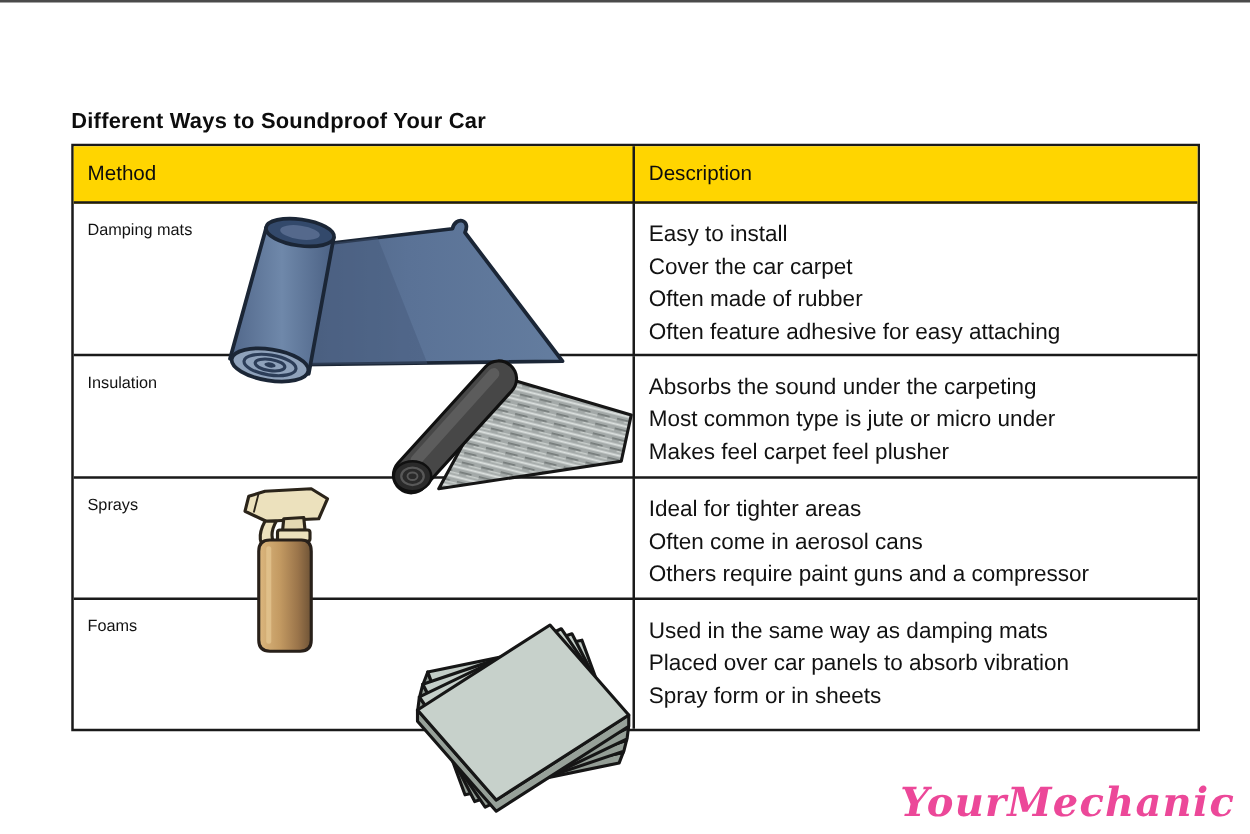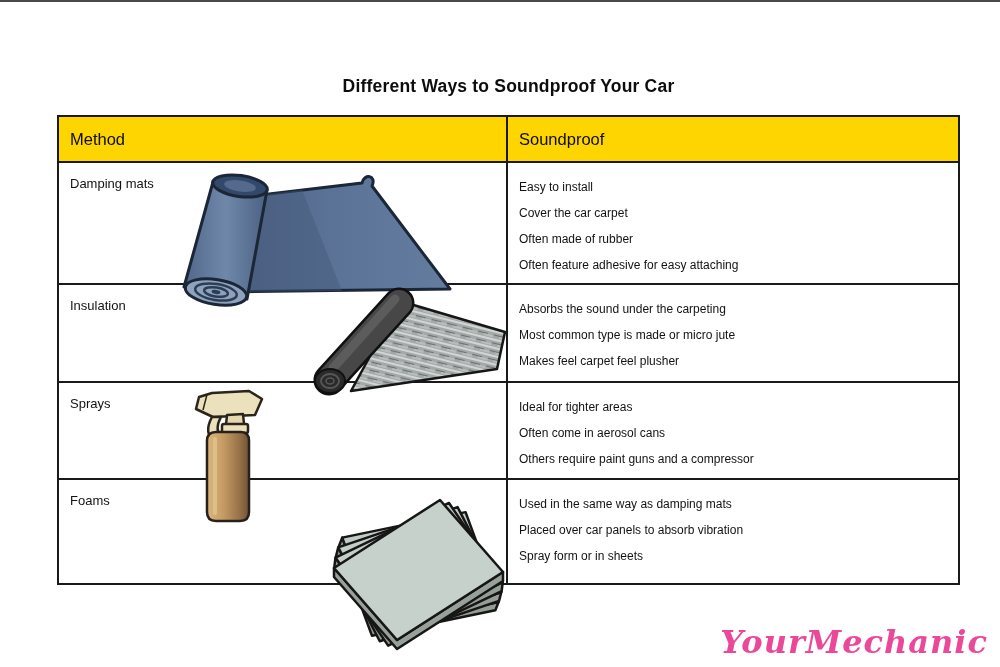--- a/index.html
+++ b/index.html
@@ -2,36 +2,36 @@
 <html><head>
 <meta charset="utf-8">
 <style>
   html,body{margin:0;padding:0;background:#fff;}
   .canvas{
     position:relative;width:1000px;height:667px;background:#ffffff;overflow:hidden;
     font-family:"Liberation Sans", sans-serif;color:#121212;
   }
   .top-edge{position:absolute;left:0;top:0;width:1000px;height:2px;background:#4a4a4a;}
   .title{
-    position:absolute;left:57px;top:76px;width:903px;text-align:center;
+    position:absolute;left:57px;top:86px;width:903px;
     font-size:17.5px;font-weight:700;letter-spacing:.2px;color:#0d0d0d;
   }
   .table{
     position:absolute;left:57px;top:115px;width:903px;height:470px;
     box-sizing:border-box;border:2px solid #1a1a1a;background:#fff;
     display:grid;grid-template-columns:449px 1fr;
     grid-template-rows:46px 122px 98px 97px 1fr;
   }
   .tc{box-sizing:border-box;border-color:#1a1a1a;border-style:solid;border-width:0;}
   .col-m{border-right-width:2px;}
   .rb{border-bottom-width:2px;}
   .hdr{background:#ffd500;display:flex;align-items:center;padding-left:11px;
        font-size:16.5px;color:#0d0d0d;text-align:right;}
   .mcell{padding:13px 0 0 11px;font-size:13px;}
-  .dcell{padding:11px 0 0 11px;font-size:12px;line-height:26px;}
+  .dcell{padding:11px 0 0 11px;font-size:18px;line-height:26px;}
   .art{position:absolute;left:0;top:0;pointer-events:none;}
   .watermark{
     position:absolute;right:12px;bottom:6px;
     font-family:"DejaVu Serif", serif;font-style:italic;font-weight:700;
     font-size:32px;color:#ec4899;letter-spacing:1px;
   }
 </style>
 </head>
 <body>
 
@@ -39,39 +39,39 @@
   <div class="top-edge"></div>
 
   <div class="title">Different Ways to Soundproof Your Car</div>
 
   <div class="table">
 
     <div class="tc col-m rb hdr">
       <span>Method</span>
     </div>
     <div class="tc rb hdr">
-      <span>Soundproof</span>
+      <span>Description</span>
     </div>
 
     <div class="tc col-m rb mcell">
       <span>Damping mats</span>
     </div>
     <div class="tc rb dcell">
       <div>Easy to install</div>
       <div>Cover the car carpet</div>
       <div>Often made of rubber</div>
       <div>Often feature adhesive for easy attaching</div>
     </div>
 
     <div class="tc col-m rb mcell">
       <span>Insulation</span>
     </div>
     <div class="tc rb dcell">
       <div>Absorbs the sound under the carpeting</div>
-      <div>Most common type is made or micro jute</div>
+      <div>Most common type is jute or micro under</div>
       <div>Makes feel carpet feel plusher</div>
     </div>
 
     <div class="tc col-m rb mcell">
       <span>Sprays</span>
     </div>
     <div class="tc rb dcell">
       <div>Ideal for tighter areas</div>
       <div>Often come in aerosol cans</div>
       <div>Others require paint guns and a compressor</div>

